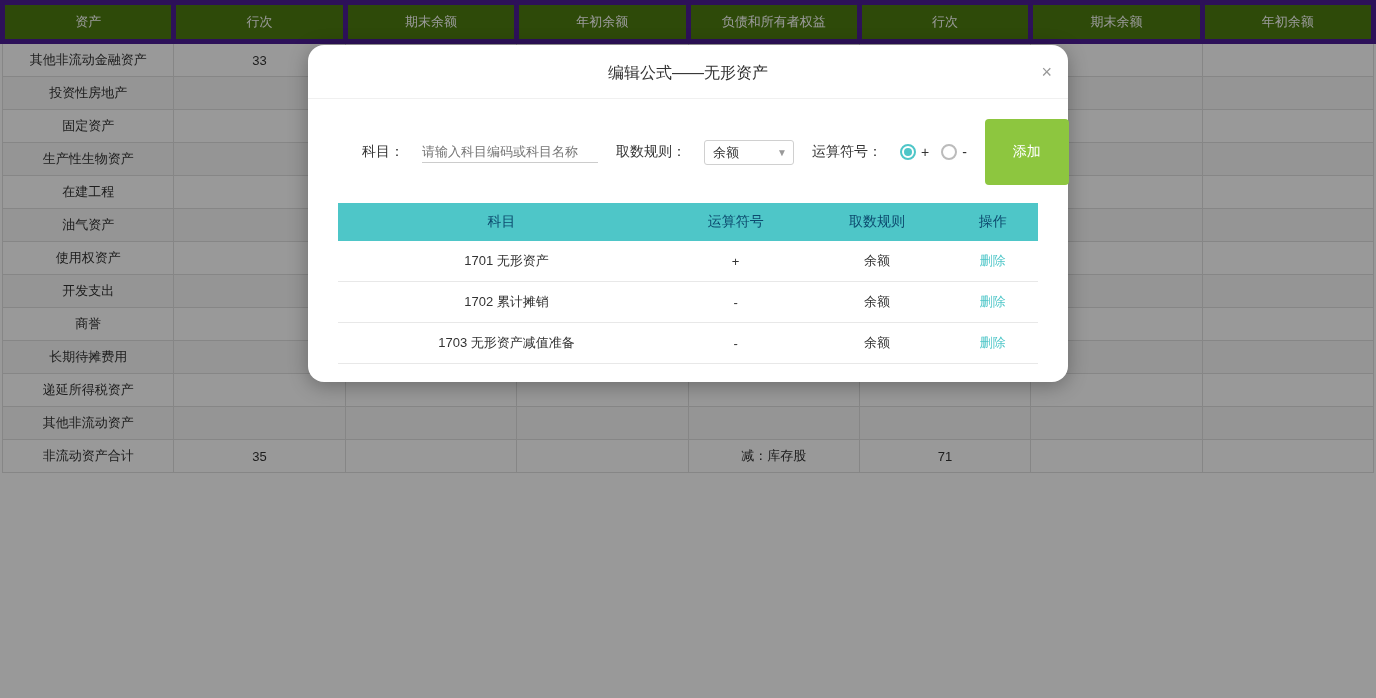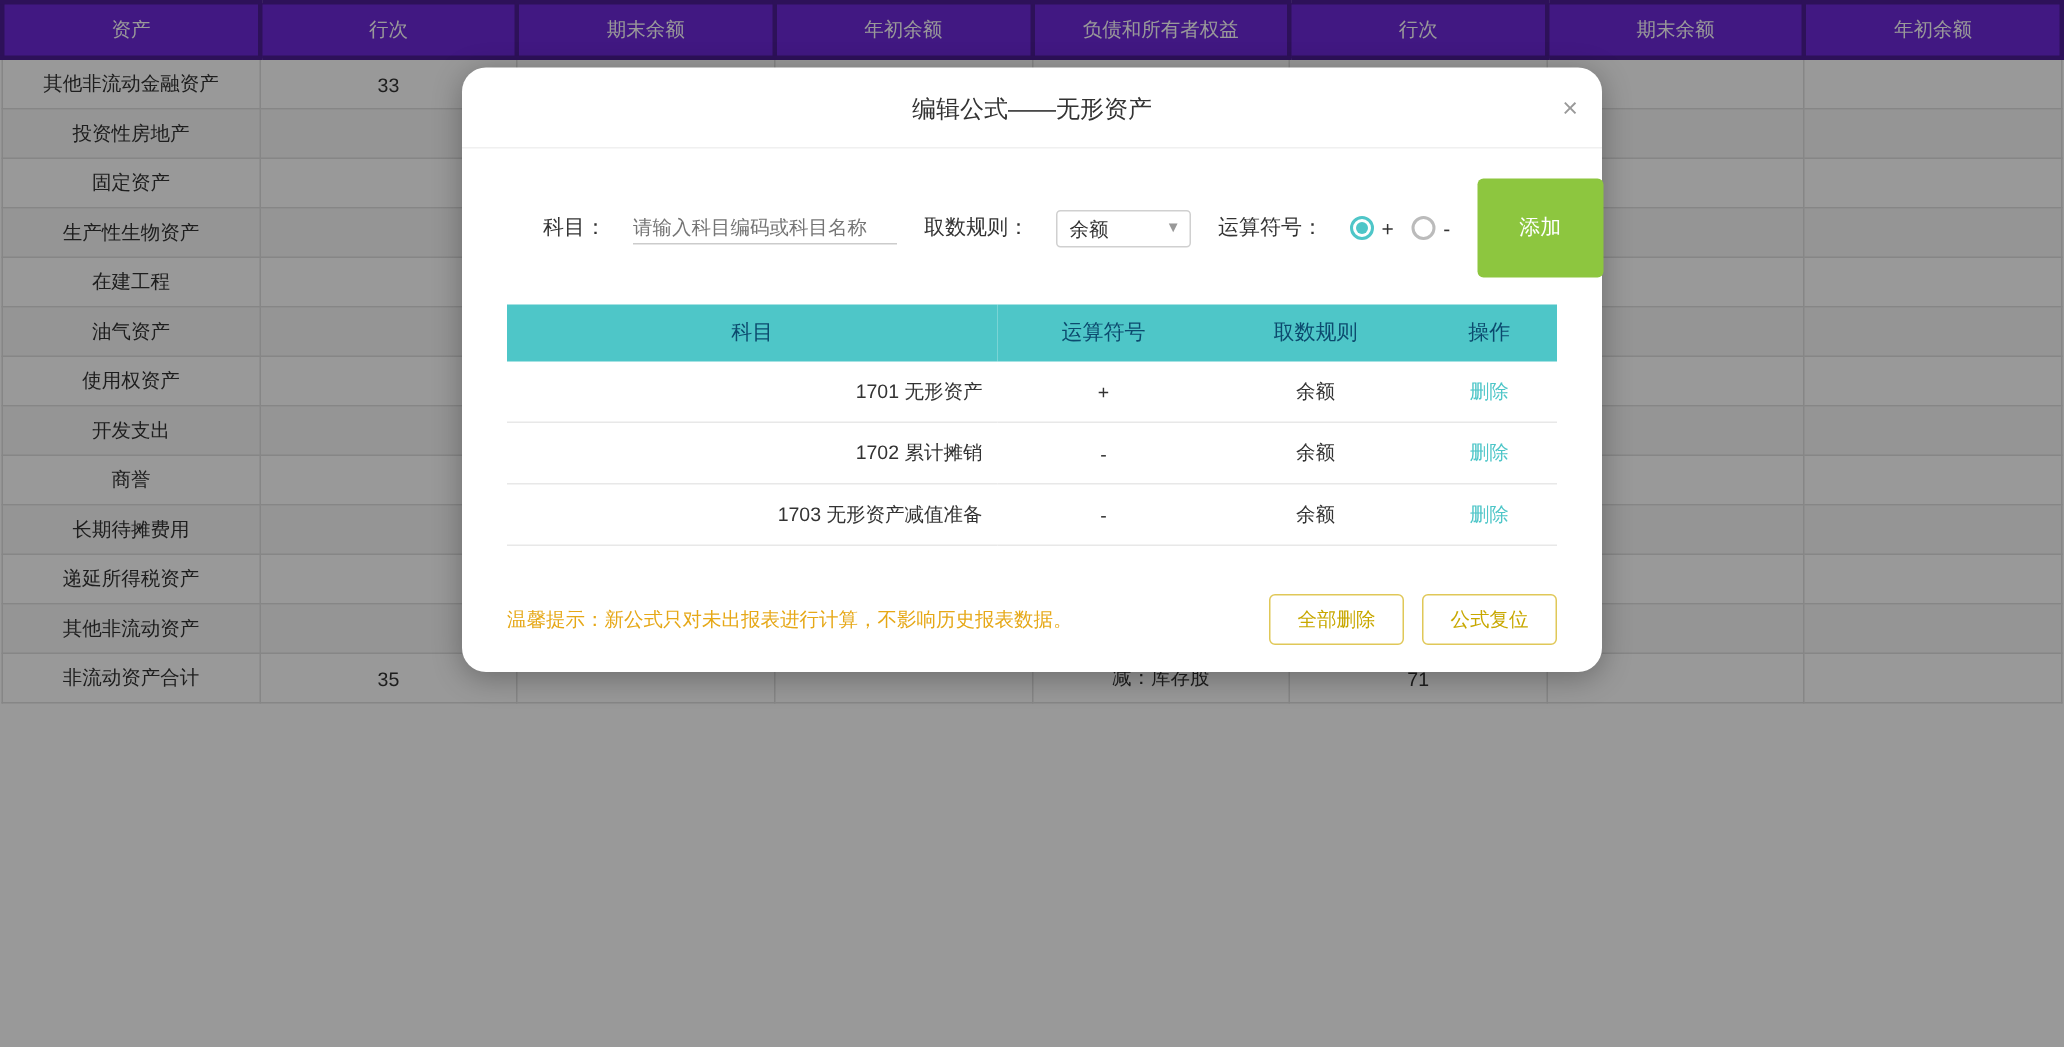--- a/index.html
+++ b/index.html
@@ -18,24 +18,24 @@
       width: 100%;
       height: 100%;
       background: #fff;
     }
     .bg-table {
       width: 100%;
       border-collapse: collapse;
       table-layout: fixed;
     }
     .bg-table th {
-      background: #6d28d9;
+      background: #4d7c0f;
       color: #fff;
       padding: 8px 6px;
-      border: 3px solid #4c1d95;
+      border: 5px solid #4c1d95;
       text-align: center;
       font-weight: normal;
       font-size: 13px;
     }
     .bg-table td {
       padding: 7px 6px;
       border: 1px solid #e0e0e0;
       text-align: center;
       font-size: 13px;
       color: #333;
@@ -205,21 +205,21 @@
       border: none;
     }
     .data-table tbody tr td {
       padding: 11px 10px;
       border-bottom: 1px solid #e8e8e8;
       text-align: center;
       font-size: 13px;
       color: #333;
     }
     .data-table tbody tr td:first-child {
-      text-align: right;
+      text-align: center;
       padding-left: 20px;
     }
 
     .link-delete {
       color: #4ec6c8;
       cursor: pointer;
       text-decoration: none;
     }
 
     
@@ -463,21 +463,14 @@
             <tr>
               <td>1703 无形资产减值准备</td>
               <td>-</td>
               <td>余额</td>
               <td><a href="#" class="link-delete">删除</a></td>
             </tr>
           </tbody>
       </table>
     </div>
 
-    <div class="modal-footer">
-      <span class="footer-tip">温馨提示：新公式只对未出报表进行计算，不影响历史报表数据。</span>
-      <div class="footer-btns">
-        <button class="btn-outline">全部删除</button>
-        <button class="btn-outline">公式复位</button>
-      </div>
-    </div>
   </div>
 </div>
 
 </body></html>

